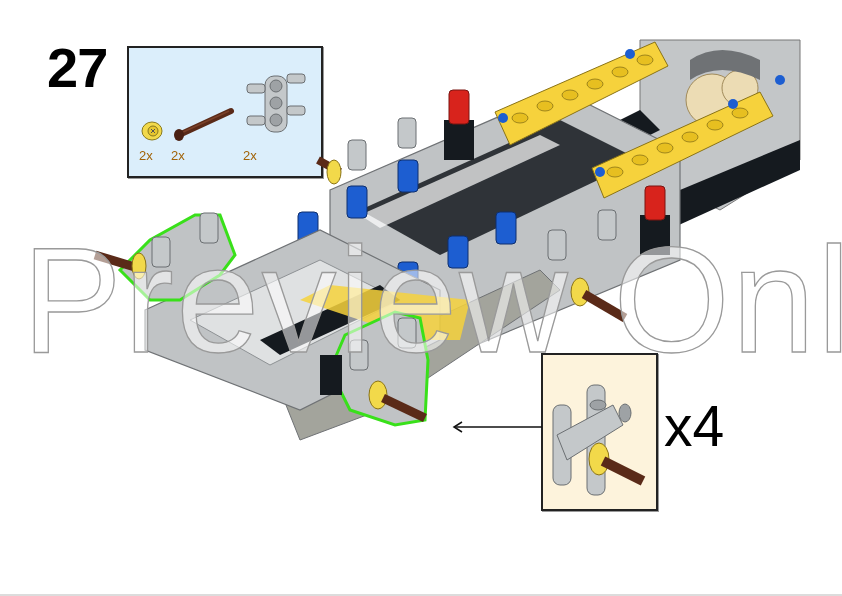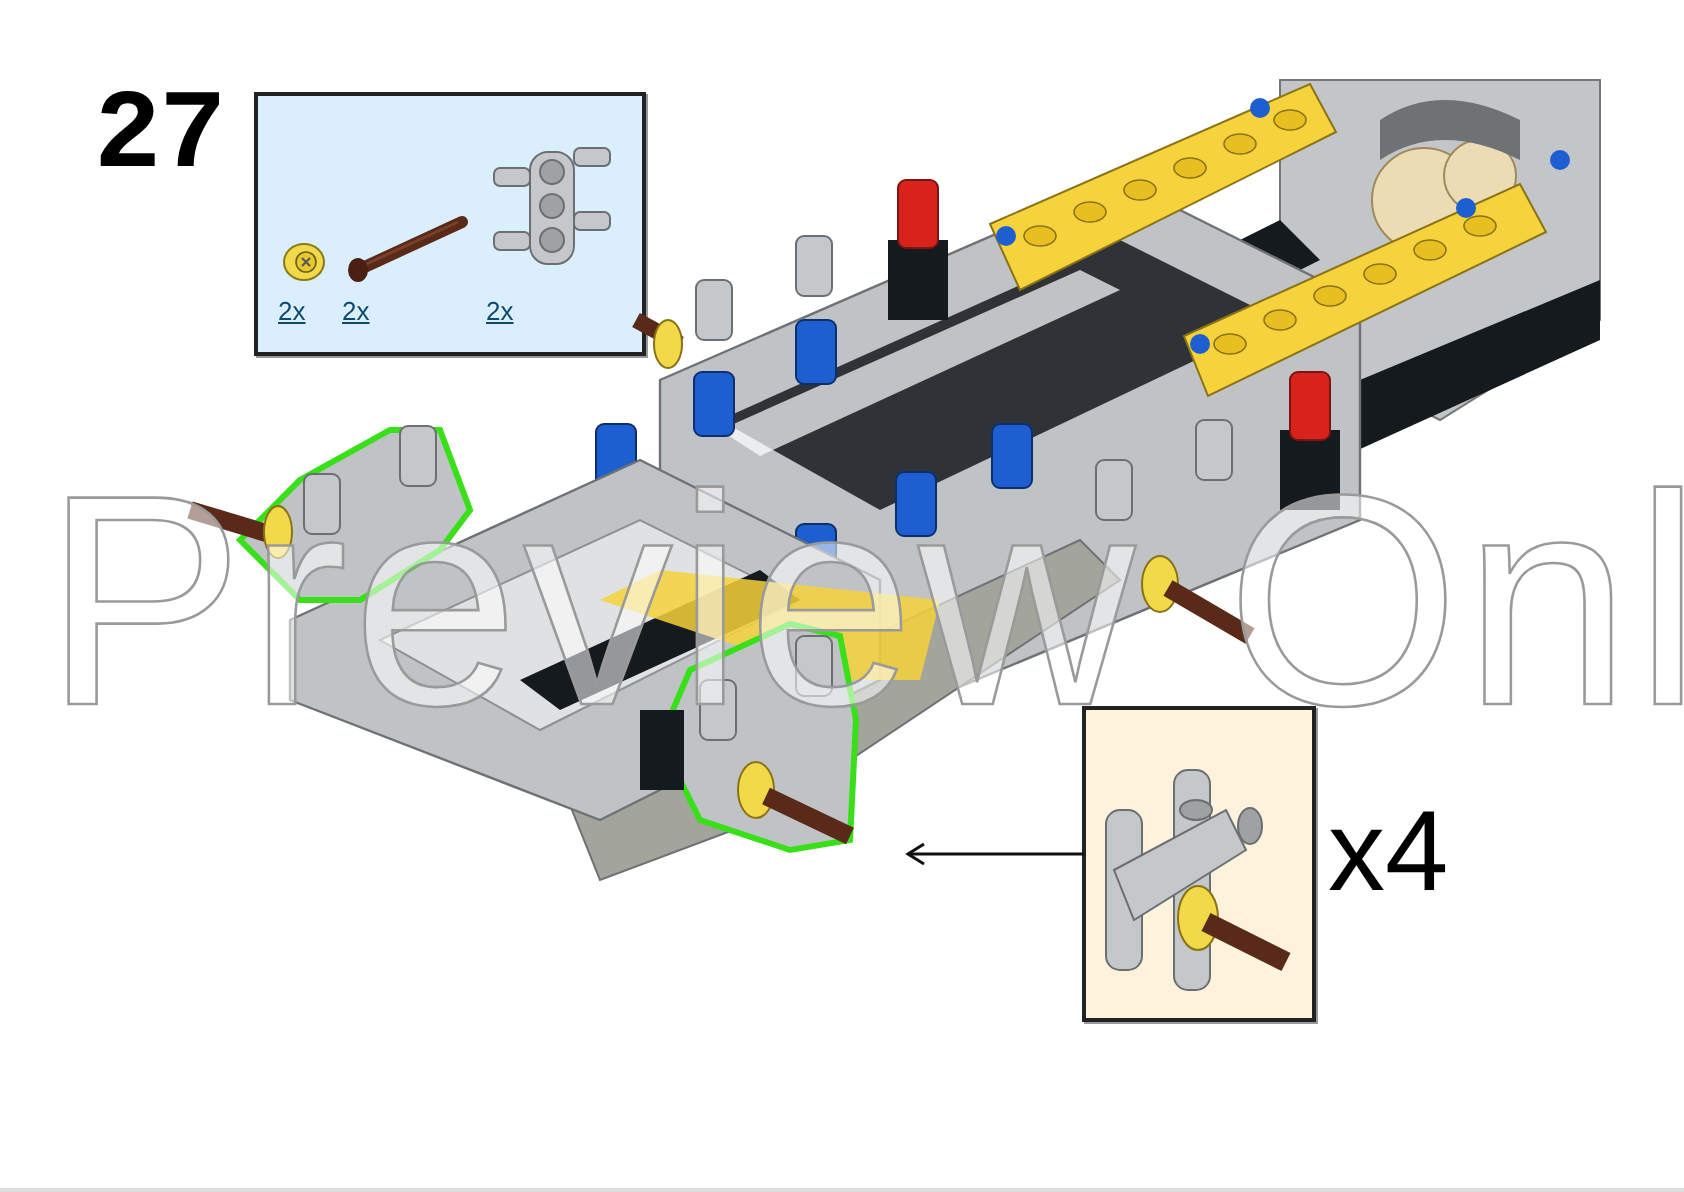--- a/index.html
+++ b/index.html
@@ -1,23 +1,23 @@
 <!DOCTYPE html>
 <html><head>
 <meta charset="utf-8">
 <style>
   html, body { margin:0; padding:0; }
   body { width:842px; height:596px; background:#ffffff; position:relative; overflow:hidden;
          font-family:"Liberation Sans", sans-serif; }
   .step-number { position:absolute; left:47px; top:40px; font-size:56px; font-weight:bold; color:#000;
-                 letter-spacing:-1px; line-height:1;font-family:Liberation Mono, monospace; }
+                 letter-spacing:-1px; line-height:1; }
   .parts-box { position:absolute; left:127px; top:46px; width:192px; height:128px;
                background:#dbeefb; border:2px solid #222; box-shadow:1px 1px 0 #999; }
   .part { position:absolute; }
-  .qty { position:absolute; font-size:13px; color:#0c4a6e;text-decoration:underline; }
+  .qty { position:absolute; font-size:13px; color:#a16207; }
   .scene { position:absolute; left:0; top:0; width:842px; height:596px; }
   .callout { position:absolute; left:541px; top:353px; width:113px; height:154px;
              background:#fdf3dc; border:2px solid #222; box-shadow:1px 1px 0 #999; }
   .multiplier { position:absolute; left:664px; top:398px; font-size:57px; color:#000; line-height:1; }
   .arrow { position:absolute; left:452px; top:420px; }
   .watermark { position:absolute; left:22px; top:225px; font-size:150px; line-height:1;
                color:rgba(255,255,255,0.55); -webkit-text-stroke:1.3px #9a9a9a;
                font-family:"Liberation Sans", sans-serif; letter-spacing:2px; pointer-events:none;
                white-space:nowrap; }
   .bottom-rule { position:absolute; left:0; top:594px; width:842px; height:2px; background:#dcdcdc; }

